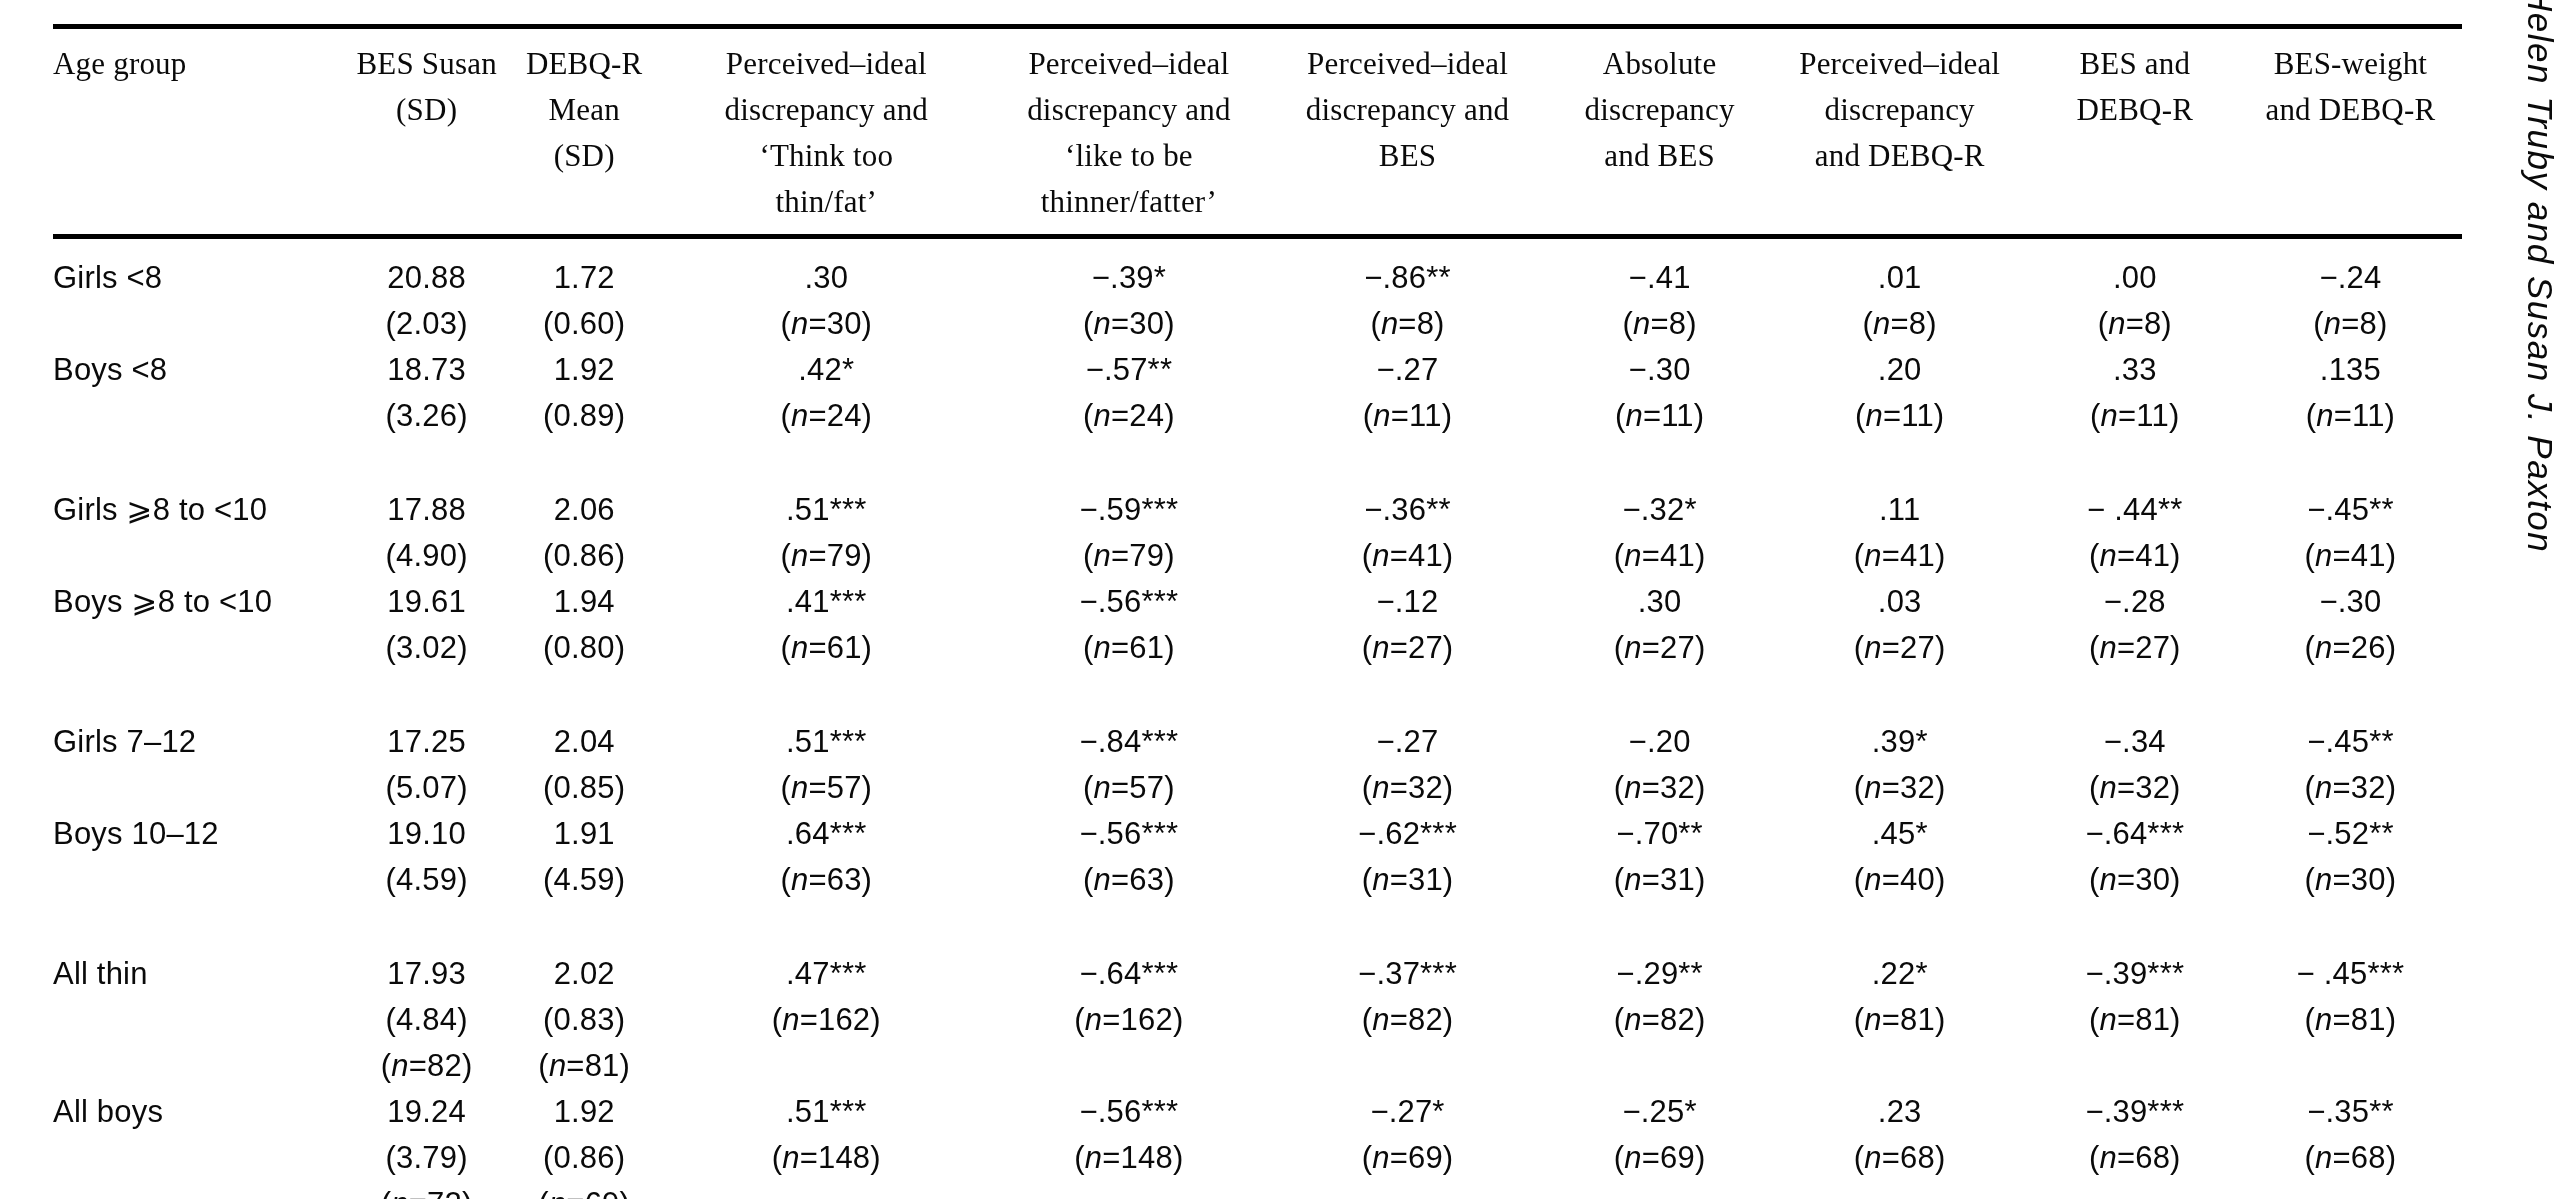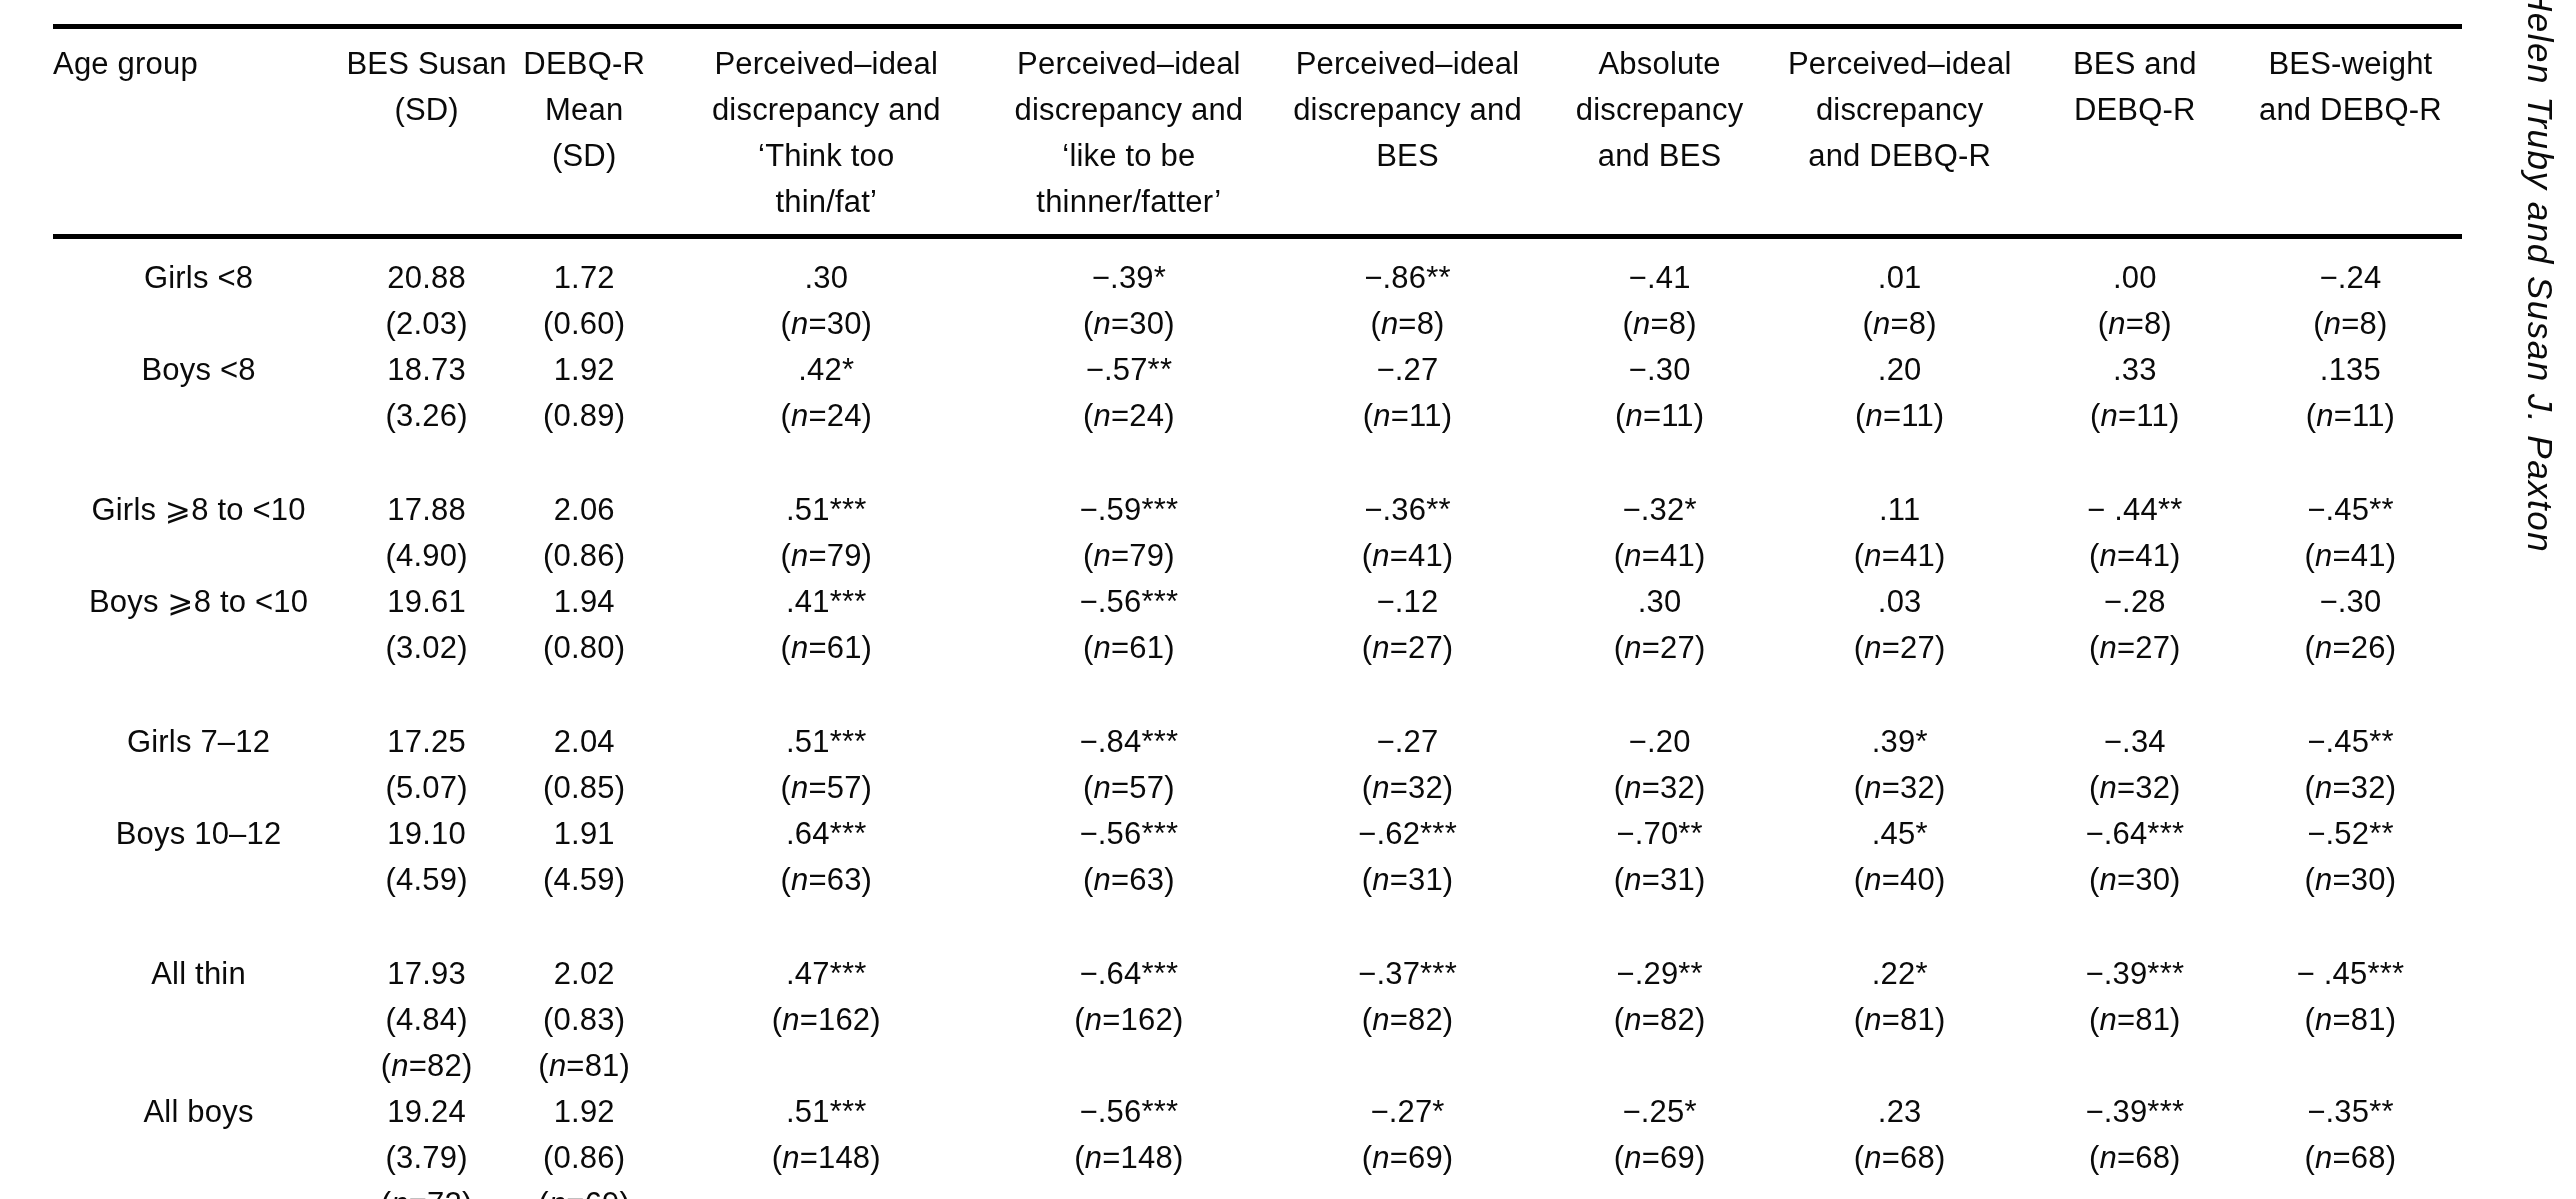--- a/index.html
+++ b/index.html
@@ -30,32 +30,33 @@
   }
   table.stats th {
     font-weight: 400;
     vertical-align: top;
     text-align: center;
     white-space: pre-line;
     padding: 11.6px 0 9.7px 0;
     border-top: 5.8px solid #000;
     border-bottom: 5.8px solid #000;
     letter-spacing: 0.2px;
+    font-family: Liberation Serif, serif;
   }
   table.stats th.col-age {
     text-align: left;
   }
   table.stats td {
     vertical-align: top;
     text-align: center;
     padding: 0;
     letter-spacing: 0.2px;
   }
   table.stats td.label-cell {
-    text-align: center;
+    text-align: left;
     white-space: nowrap;
   }
   table.stats tr.first-row td {
     padding-top: 15.5px;
   }
   table.stats tr.gap-row td {
     height: 48px;
     padding: 0;
   }
   table.stats td i, table.stats td em {

